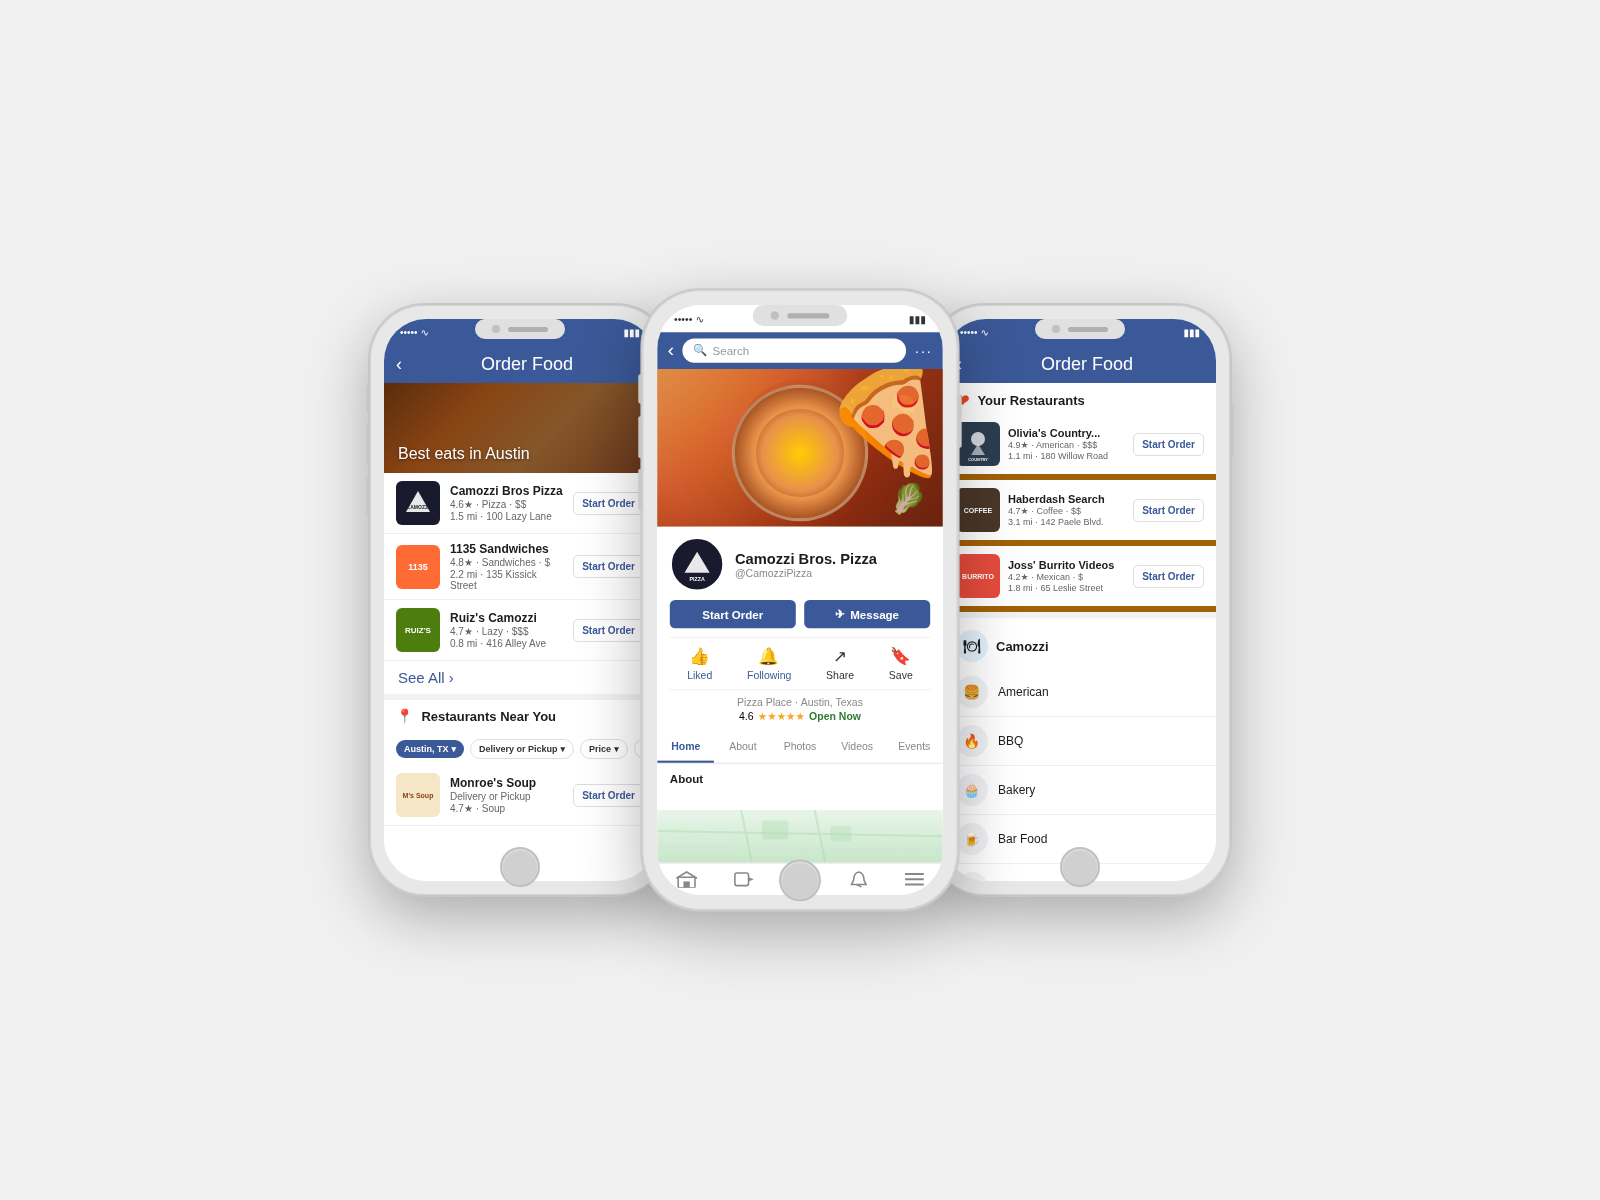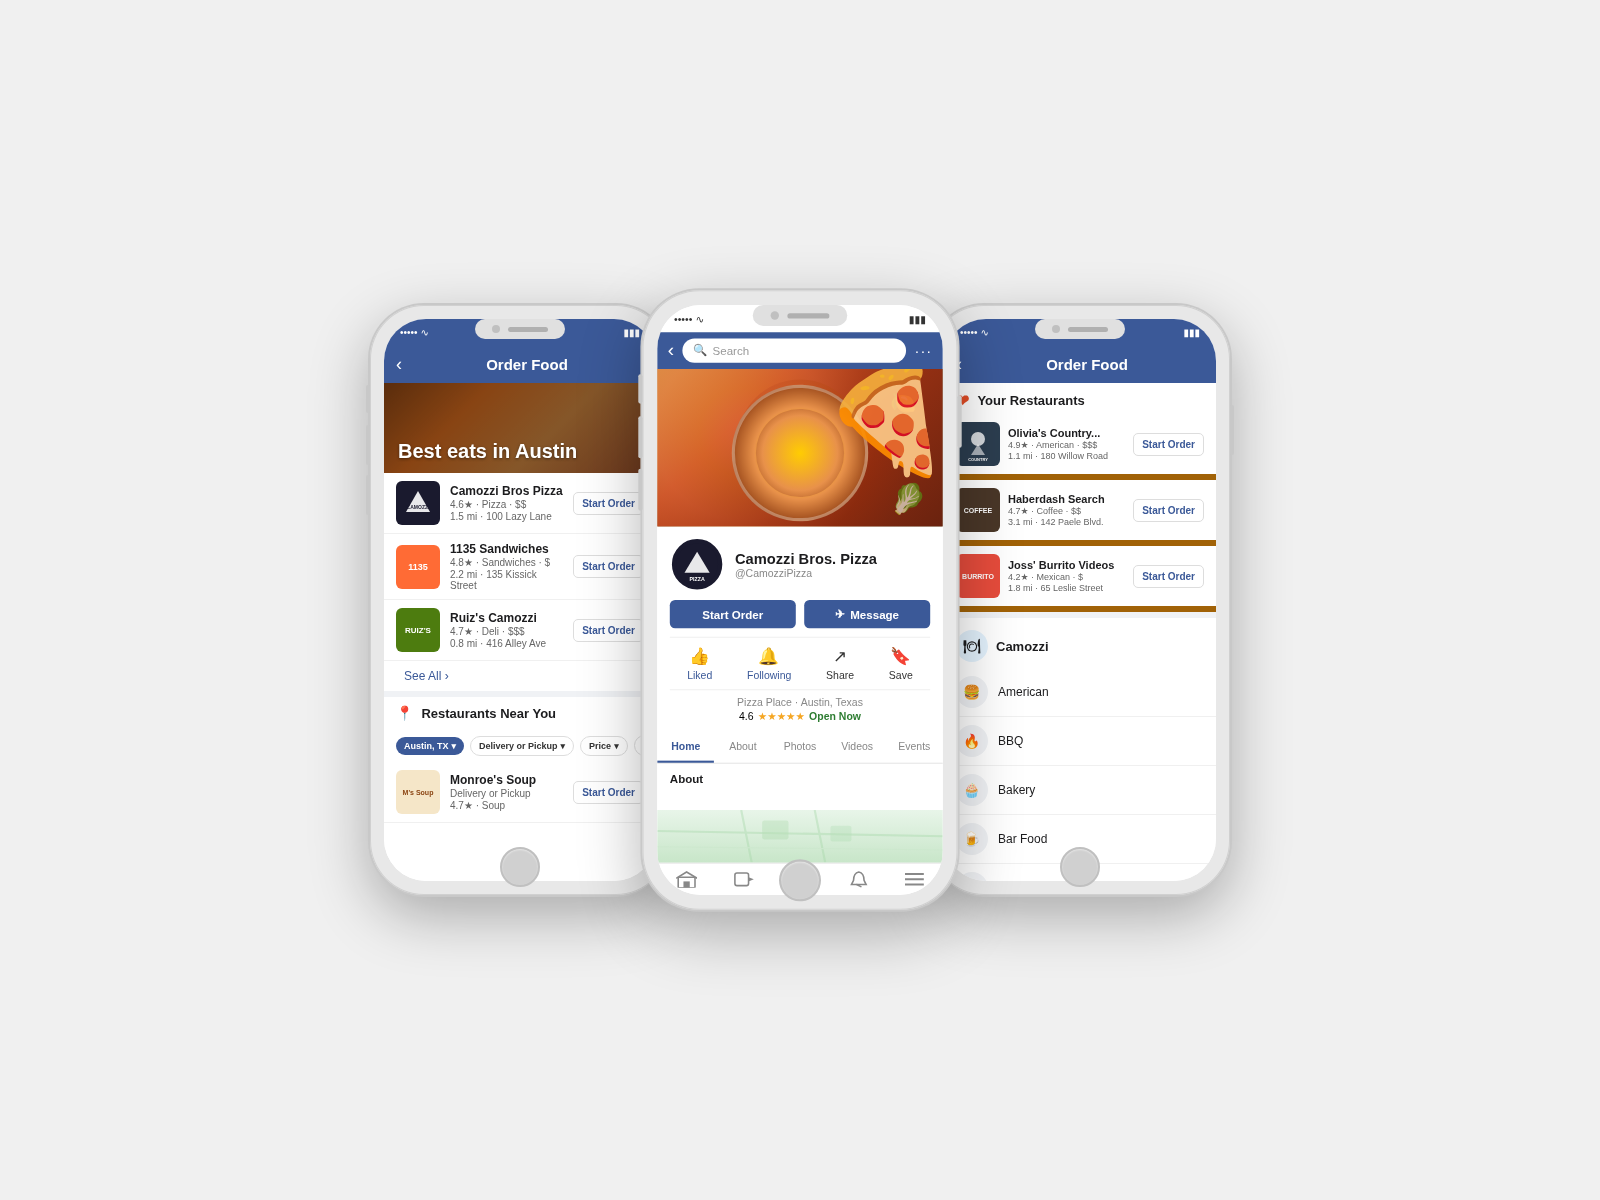--- a/index.html
+++ b/index.html
@@ -156,22 +156,22 @@
       flex-shrink: 0;
     }
     .nav-bar .back-arrow {
       color: white;
       font-size: 18px;
       margin-right: 8px;
       cursor: pointer;
     }
     .nav-title {
       color: white;
-      font-size: 15px;
-      font-weight: 700;
+      font-size: 18px;
+      font-weight: 400;
       flex: 1;
       text-align: center;
     }
 
     
     .hero-banner {
       height: 90px;
       background: linear-gradient(135deg, #8B4513 0%, #D2691E 30%, #CD853F 60%, #A0522D 100%);
       display: flex;
       align-items: flex-end;
@@ -181,22 +181,22 @@
       overflow: hidden;
     }
     .hero-banner::before {
       content: '';
       position: absolute;
       inset: 0;
       background: rgba(0,0,0,0.35);
     }
     .hero-text {
       color: white;
-      font-size: 20px;
-      font-weight: 700;
+      font-size: 16px;
+      font-weight: 400;
       position: relative;
       z-index: 1;
       text-shadow: 0 1px 3px rgba(0,0,0,0.5);
     }
 
     
     .restaurant-list {
       flex: 1;
       overflow-y: auto;
       background: white;
@@ -229,22 +229,22 @@
       padding: 5px 8px;
       font-size: 10px;
       font-weight: 600;
       color: #3b5998;
       cursor: pointer;
       white-space: nowrap;
       flex-shrink: 0;
     }
 
     .see-all {
-      padding: 8px 20px;
-      font-size: 12px;
+      padding: 8px 14px;
+      font-size: 15px;
       color: #3b5998;
       font-weight: 500;
       border-bottom: 6px solid #f0f2f5;
     }
 
     .section-header {
       display: flex;
       align-items: center;
       gap: 8px;
       padding: 8px 12px;
@@ -649,21 +649,21 @@
           <button class="start-order-btn">Start Order</button>
         </div>
 
         <div class="restaurant-item">
           <div class="rest-logo logo-ruiz">
             <span style="color:white;font-size:8px;font-weight:700;">RUIZ'S</span>
           </div>
           <div class="rest-info">
             <div class="rest-name">Ruiz's Camozzi</div>
             <div class="rest-detail">
-              <span>4.7★</span> · <span>Deli</span> · <span>$$$</span>
+              <span>4.7★</span> · <span>Lazy</span> · <span>$$$</span>
             </div>
             <div class="rest-detail">
               <span>0.8 mi</span> · <span>416 Alley Ave</span>
             </div>
           </div>
           <button class="start-order-btn">Start Order</button>
         </div>
 
         <div class="see-all">
           <span>See All</span> ›

